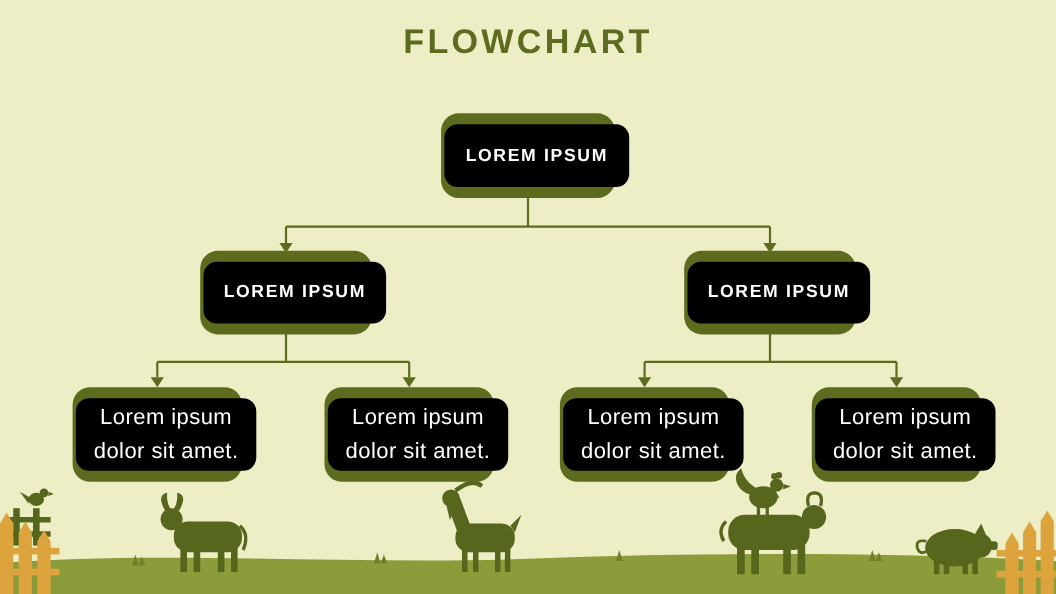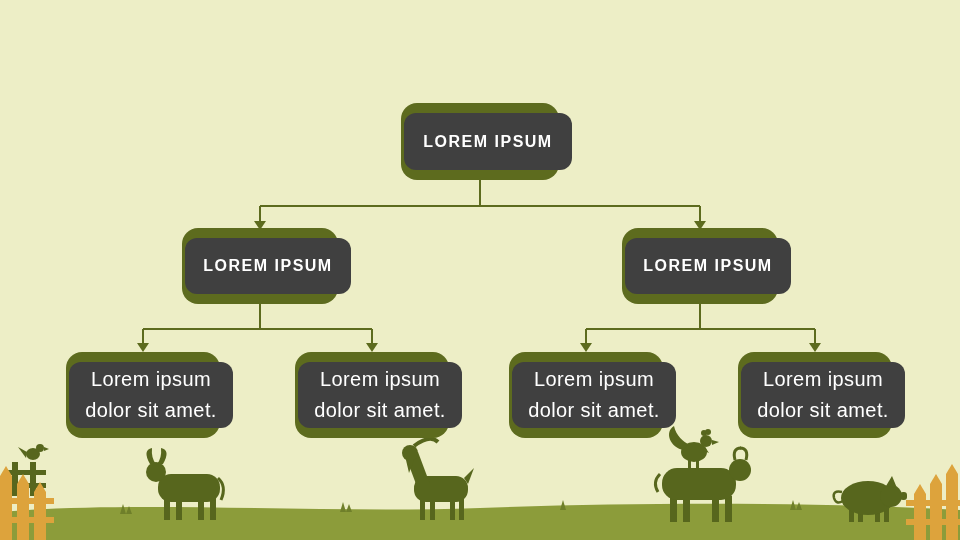--- a/index.html
+++ b/index.html
@@ -14,32 +14,33 @@
     letter-spacing:3px; color:#5d6b1e;
   }
   .connectors { position:absolute; inset:0; z-index:1; pointer-events:none; }
   .scene { position:absolute; left:0; bottom:0; z-index:0; }
   .node { position:absolute; z-index:2; }
   .node-back {
     position:absolute; left:13px; right:13px; top:-10px; bottom:-10px;
     background:#5d6b1e; border-radius:16px;
   }
   .node-front {
-    position:absolute; inset:0; background:#404040; border-radius:12px;
+    position:absolute; inset:0; background:#000000; border-radius:12px;
     display:flex; align-items:center; justify-content:center;
     color:#ffffff; text-align:center; padding:0 12px; box-sizing:border-box;margin-left:16px;
   }
   .branch-label { font-size:16px; font-weight:700; letter-spacing:1.5px; }
   .leaf-label { font-size:20px; line-height:1.55; letter-spacing:0.4px; }
 </style>
 </head>
 <body>
 
 <div class="stage">
 
+  <div class="slide-title">FLOWCHART</div>
 
   <svg class="connectors" width="960" height="540" viewBox="0 0 960 540">
     <g stroke="#5d6b1e" stroke-width="2" fill="none">
       <path d="M480,179 V206"></path>
       <path d="M260,206 H700"></path>
       <path d="M260,206 V221"></path>
       <path d="M700,206 V221"></path>
       <path d="M260,303 V329"></path>
       <path d="M143,329 H372"></path>
       <path d="M143,329 V343"></path>

